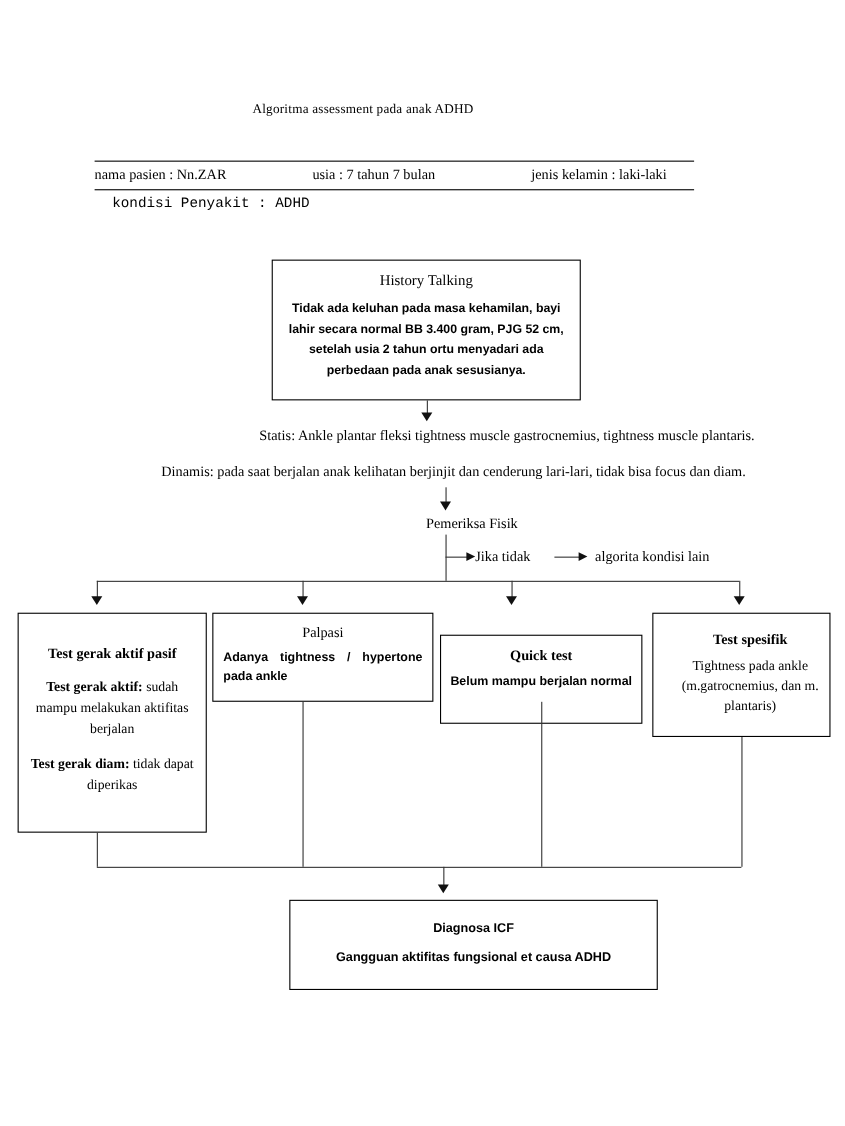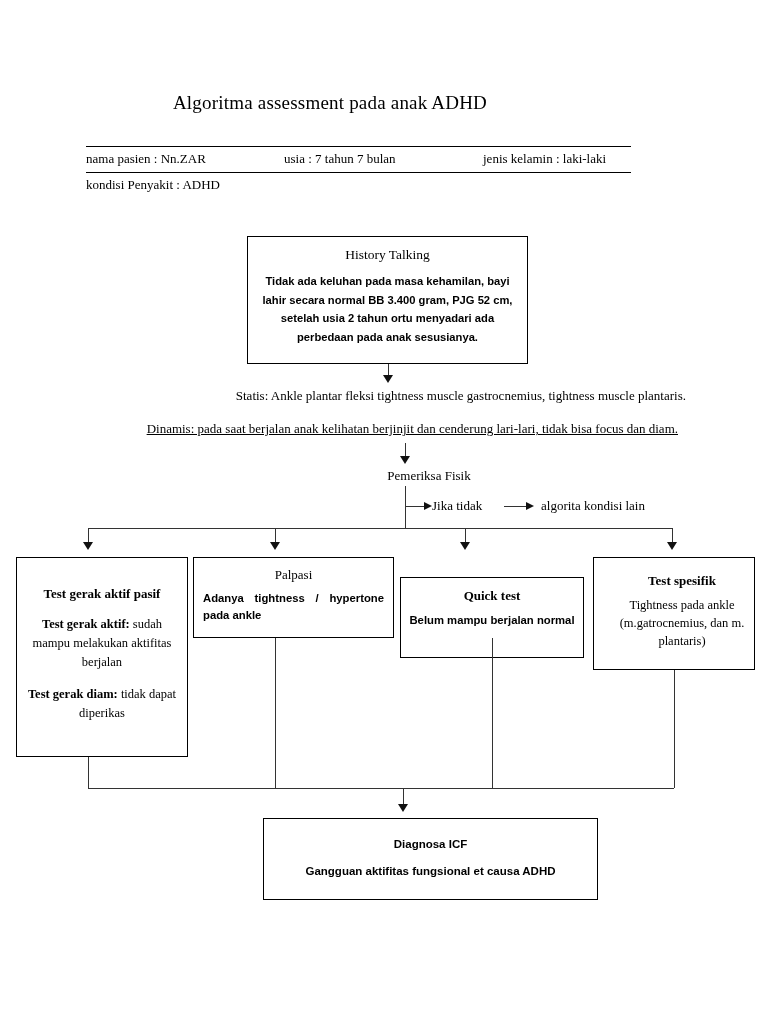--- a/index.html
+++ b/index.html
@@ -17,21 +17,21 @@
     color: #000000;
   }
   .serif { font-family: "Liberation Serif", serif; }
 
   
   #doc-title {
     position: absolute;
     left: 0; top: 92px;
     width: 660px;
     text-align: center;
-    font-size: 19px;
+    font-size: 12px;
     letter-spacing: .2px;
   }
 
   
   #patient-table {
     position: absolute;
     left: 86px; top: 146px;
     width: 545px;
   }
   #patient-table .rule {
@@ -45,21 +45,21 @@
   }
   #patient-row .cell { position: absolute; top: 4px; white-space: nowrap; text-align: right; }
   #cell-nama  { left: 0px; }
   #cell-usia  { left: 198px; }
   #cell-jk    { left: 397px; }
   #kondisi-row {
     position: relative;
     height: 22px;
     font-size: 13px;
   }
-  #kondisi-row .cell { position: absolute; top: 4px; left: 0; white-space: nowrap; }
+  #kondisi-row .cell { position: absolute; top: 4px; left: 16px; white-space: nowrap; font-family: Liberation Mono, monospace; }
 
   
   .box {
     position: absolute;
     box-sizing: border-box;
     border: 1.6px solid #000;
     background: #fff;
   }
   .box .box-title {
     text-align: center;
@@ -88,21 +88,21 @@
 
   
   .para {
     position: absolute;
     font-family: "Liberation Serif", serif;
     font-size: 13px;
     line-height: 21px;
     text-align: right;
   }
   #para-statis  { left: 86px; top: 385px; width: 600px; }
-  #para-dinamis { left: 86px; top: 418px; width: 592px; text-decoration: underline; }
+  #para-dinamis { left: 86px; top: 418px; width: 592px; }
 
   
   #label-pemeriksa {
     position: absolute;
     left: 0; top: 468px; width: 768px;
     text-align: center;
     font-size: 13px;
     padding-left: 28px;
   }
   #label-pemeriksa span { position: relative; left: 17px; }

